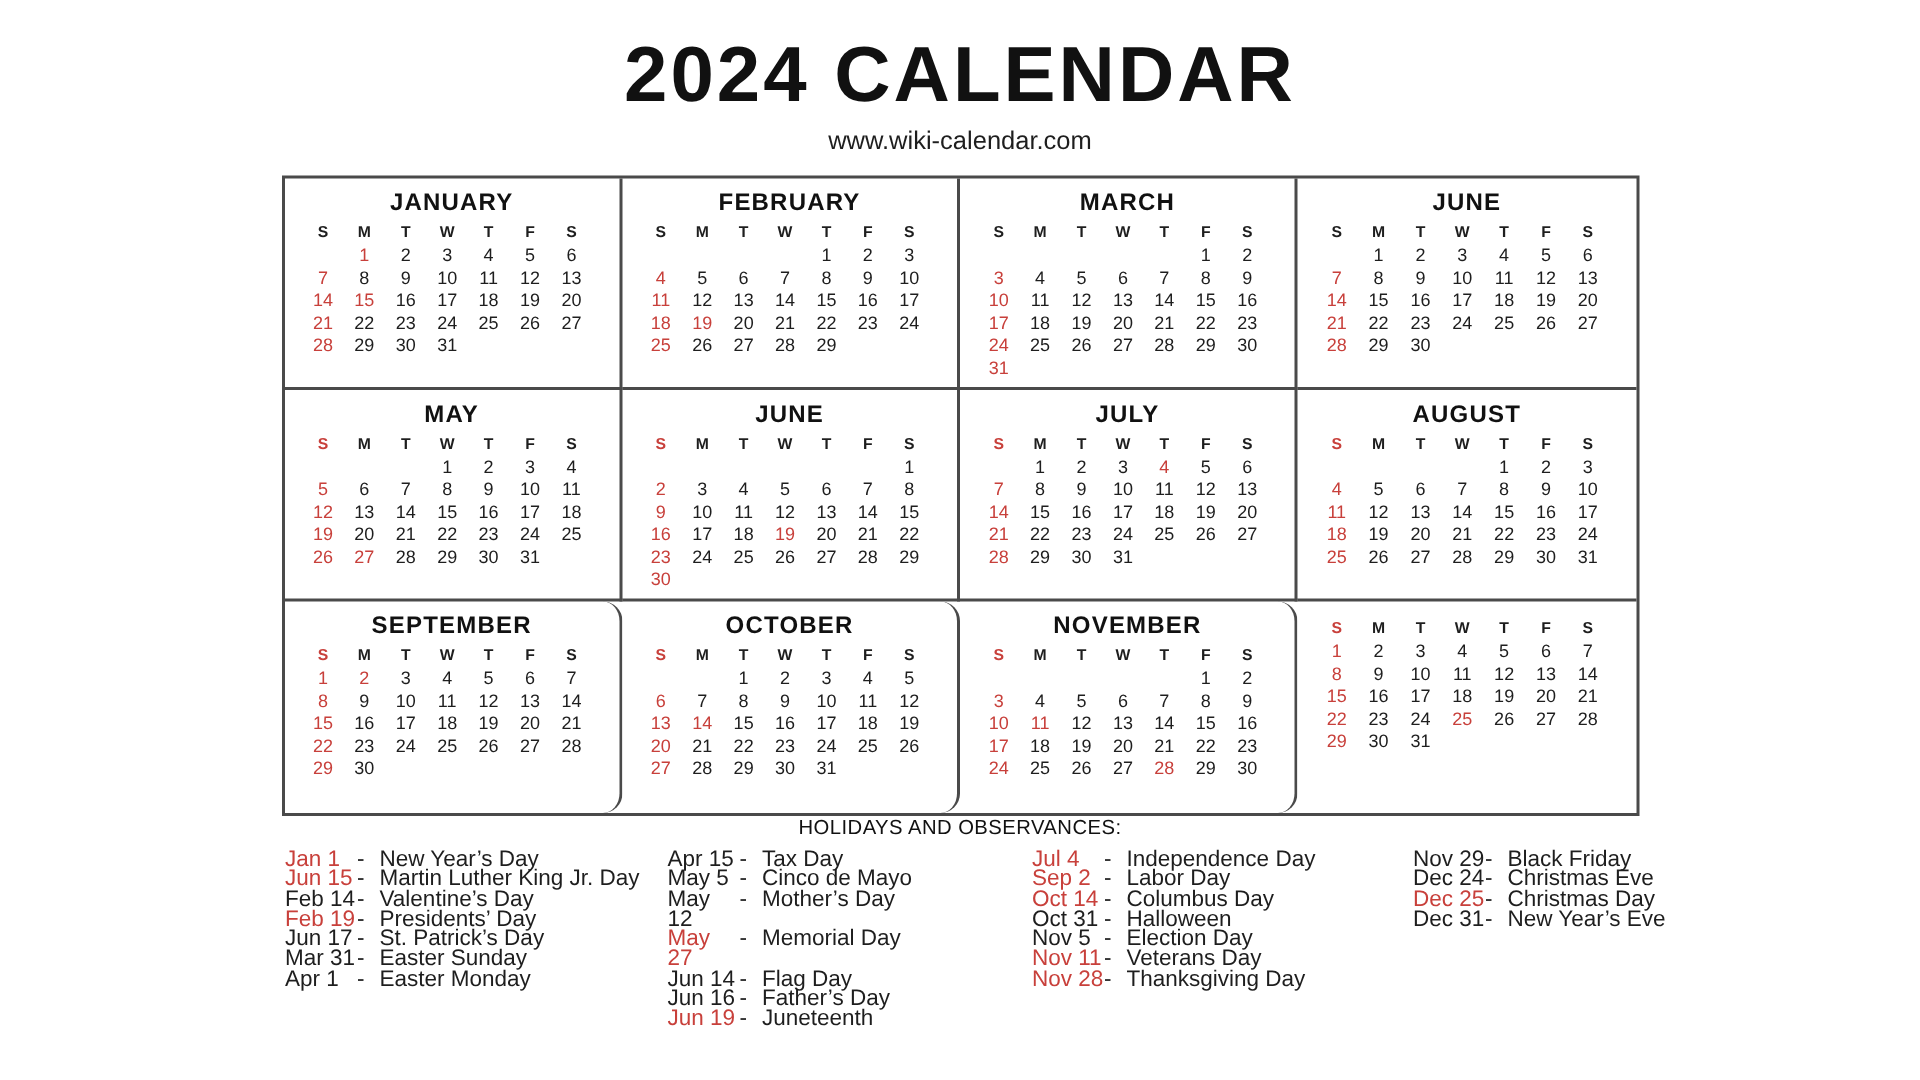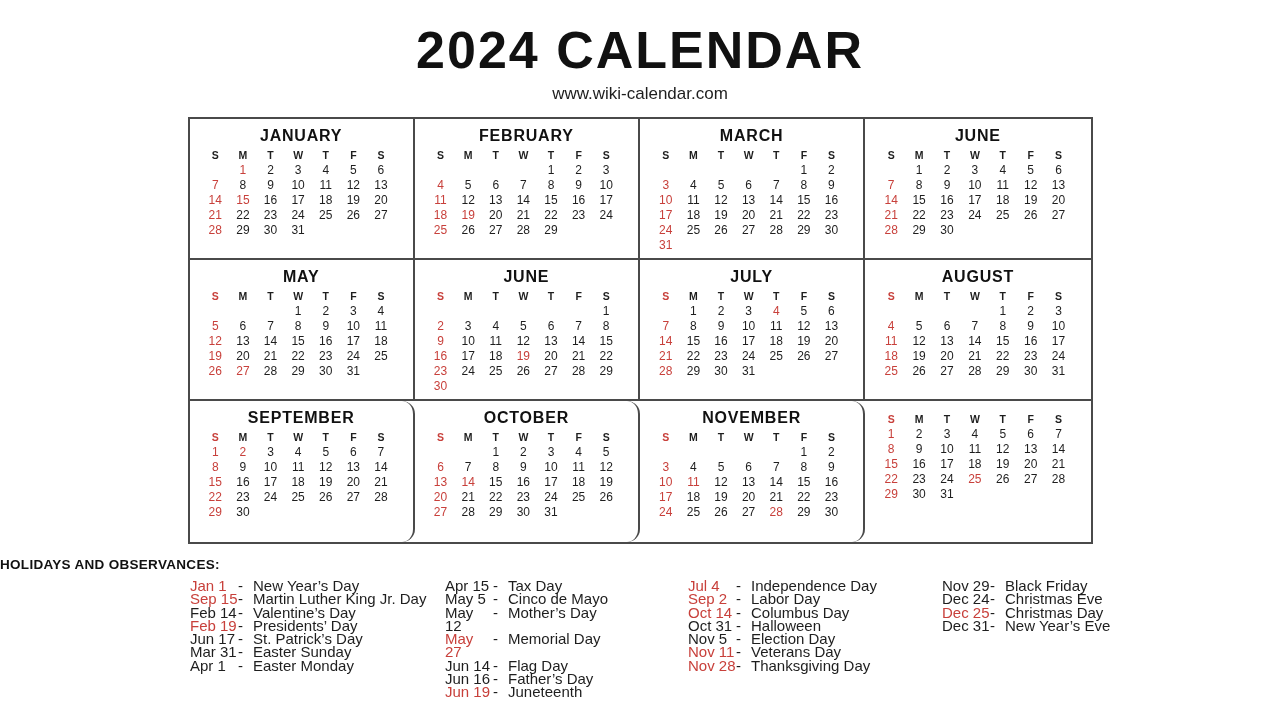--- a/index.html
+++ b/index.html
@@ -12,21 +12,21 @@
   .month{box-sizing:border-box;height:141px;border-right:2px solid #4a4a4a;border-bottom:2px solid #4a4a4a;padding-top:8px;overflow:hidden;}
   .month:nth-child(4n){border-right:none;}
   .month:nth-child(n+9){border-bottom:none;border-radius:13px;}
   .month-name{text-align:center;font-weight:bold;font-size:16px;letter-spacing:0.8px;color:#111;}
   .dow-row,.date-row{display:grid;grid-template-columns:repeat(7,1fr);padding:0 18px 0 12px;}
   .dow-row{margin-top:3px;}
   .dow{text-align:center;font-size:10.5px;font-weight:bold;height:15px;line-height:15px;color:#1e1e1e;}
   .dcell{text-align:center;font-size:12px;height:15px;line-height:15px;color:#1e1e1e;}
   .red{color:#c8403b;}
 
-  .holidays-heading{margin-top:13px;text-align:left;font-size:13.5px;font-weight:bold;letter-spacing:0.3px;color:#111;}
+  .holidays-heading{text-align:center;font-size:13.5px;font-weight:normal;letter-spacing:0.3px;color:#111;}
   .holiday-columns{display:flex;margin:7px 0 0 190px;}
   .holiday-col{box-sizing:border-box;flex:none;}
   .holiday-col:nth-child(1){width:255px;}
   .holiday-col:nth-child(2){width:243px;}
   .holiday-col:nth-child(3){width:254px;}
   .holiday-col:nth-child(4){flex:1;}
   .hentry{display:flex;font-size:15px;line-height:13.3px;}
   .hdate{width:48px;flex:none;}
   .hdash{width:15px;flex:none;text-align:left;}
   .hname{flex:1;}
@@ -743,21 +743,21 @@
 
 <div class="holidays-heading">HOLIDAYS AND OBSERVANCES:</div>
 <div class="holiday-columns">
     <div class="holiday-col">
       <div class="hentry">
         <span class="hdate red">Jan 1</span>
         <span class="hdash">-</span>
         <span class="hname">New Year’s Day</span>
       </div>
       <div class="hentry">
-        <span class="hdate red">Sep 15</span>
+        <span class="hdate red">Jun 15</span>
         <span class="hdash">-</span>
         <span class="hname">Martin Luther King Jr. Day</span>
       </div>
       <div class="hentry">
         <span class="hdate">Feb 14</span>
         <span class="hdash">-</span>
         <span class="hname">Valentine’s Day</span>
       </div>
       <div class="hentry">
         <span class="hdate red">Feb 19</span>

